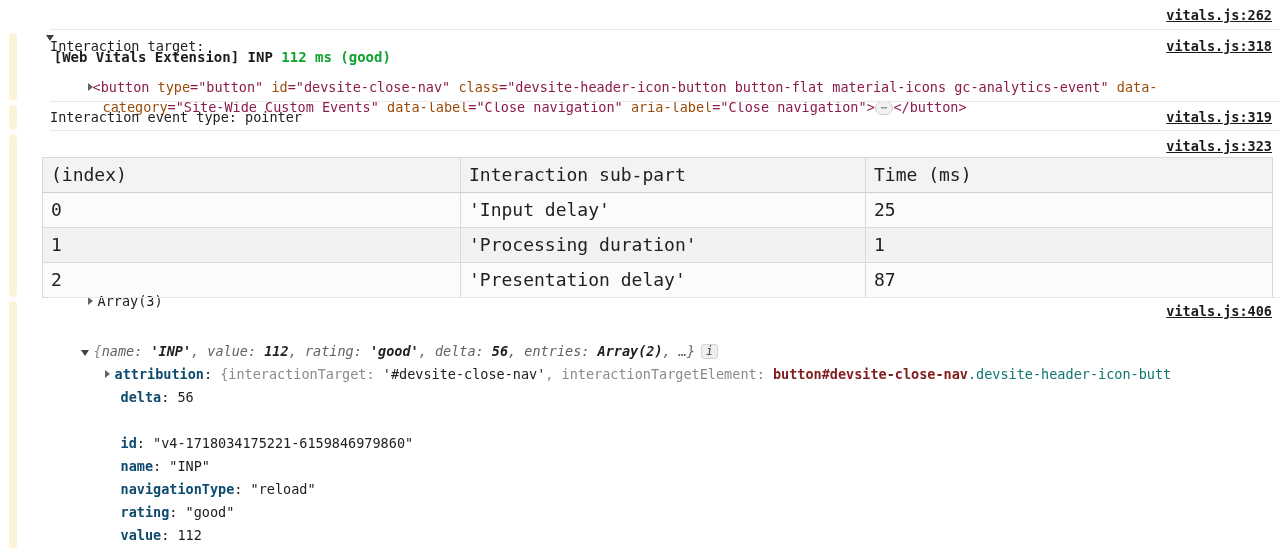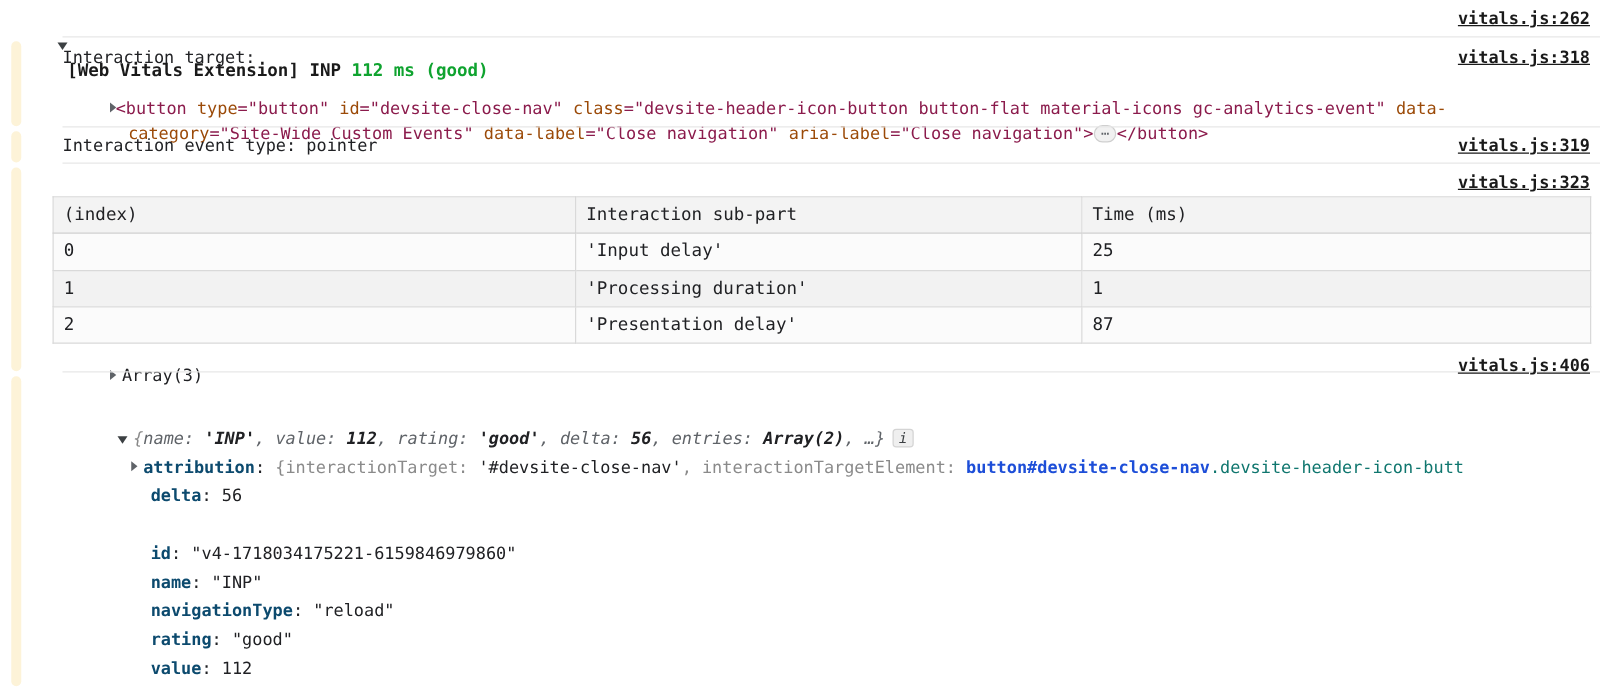--- a/index.html
+++ b/index.html
@@ -98,21 +98,21 @@
     position: relative;
     top: -1px;
     cursor: pointer;
   }
 
   
   .cons-table {
     border-collapse: collapse;
     border: 1px solid #d0d0d0;
     table-layout: fixed;
-    font-size: 14px;
+    font-size: 18px;
     background: #fff;
   }
   .cons-table th, .cons-table td {
     border: 1px solid #d9d9d9;
     text-align: left;
     padding: 4px 8px;
     font-weight: normal;
     white-space: nowrap;
     overflow: hidden;
   }
@@ -127,21 +127,21 @@
   
   .objline { position: absolute; white-space: pre; }
   .preview { color: #8a8a8a; font-style: italic; }
   .preview .pv { color: #202124; font-style: italic; font-weight: bold; }
   .preview .ps { color: #5f6368; font-style: italic; }
   .propname { color: #0c4a6e; font-weight: bold; }
   .propstr  { color: #202124; }
   .propnum  { color: #202124; }
   .greyv    { color: #8a8a8a; }
   .protoname { color: #8a8a8a; }
-  .elemsel { color: #1d4ed8; font-weight: bold; }
+  .elemsel { color: #7f1d1d; font-weight: bold; }
   .elemcls { color: #0f766e; }
 
   .infobadge {
     display: inline-block;
     background: #efefef;
     border: 1px solid #d4d4d4;
     border-radius: 3px;
     color: #3c4043;
     font-style: italic;
     font-size: 11.5px;
@@ -219,23 +219,23 @@
         </tr>
       </tbody>
     </table>
   </div>
 
   <div class="row" style="left:55px; top:272px;">
     <span class="tri"></span><span style="display:inline-block;width:5px;"></span><span>Array(3)</span>
   </div>
 
   <div class="sep-line" style="top:297px;"></div>
-  <div class="srclink" style="top:284px;text-align:right;">vitals.js:406</div>
-
-  <div class="objline" style="left:61px; top:322px;text-align:right;">
+  <div class="srclink" style="top:302px;text-align:right;">vitals.js:406</div>
+
+  <div class="objline" style="left:48px; top:322px;text-align:right;">
     <span class="tri open"></span><span style="display:inline-block;width:5px;"></span><span class="preview"><span>{</span><span class="ps">name: </span><span class="pv">'INP'</span><span class="ps">, value: </span><span class="pv">112</span><span class="ps">, rating: </span><span class="pv">'good'</span><span class="ps">, delta: </span><span class="pv">56</span><span class="ps">, entries: </span><span class="pv">Array(2)</span><span class="ps">, …}</span></span><span style="display:inline-block;width:6px;"></span><span class="infobadge">i</span>
   </div>
 
   <div class="objline" style="left:72px; top:345px;">
     <span class="tri"></span><span style="display:inline-block;width:5px;"></span><span class="propname">attribution</span><span class="plain">: </span><span class="greyv">{interactionTarget: </span><span class="plain">'#devsite-close-nav'</span><span class="greyv">, interactionTargetElement: </span><span class="elemsel">button#devsite-close-nav</span><span class="elemcls">.devsite-header-icon-butt</span>
   </div>
 
   <div class="objline" style="left:88px; top:368px;">
     <span class="propname">delta</span><span class="plain">: </span><span class="propnum">56</span>
   </div>

